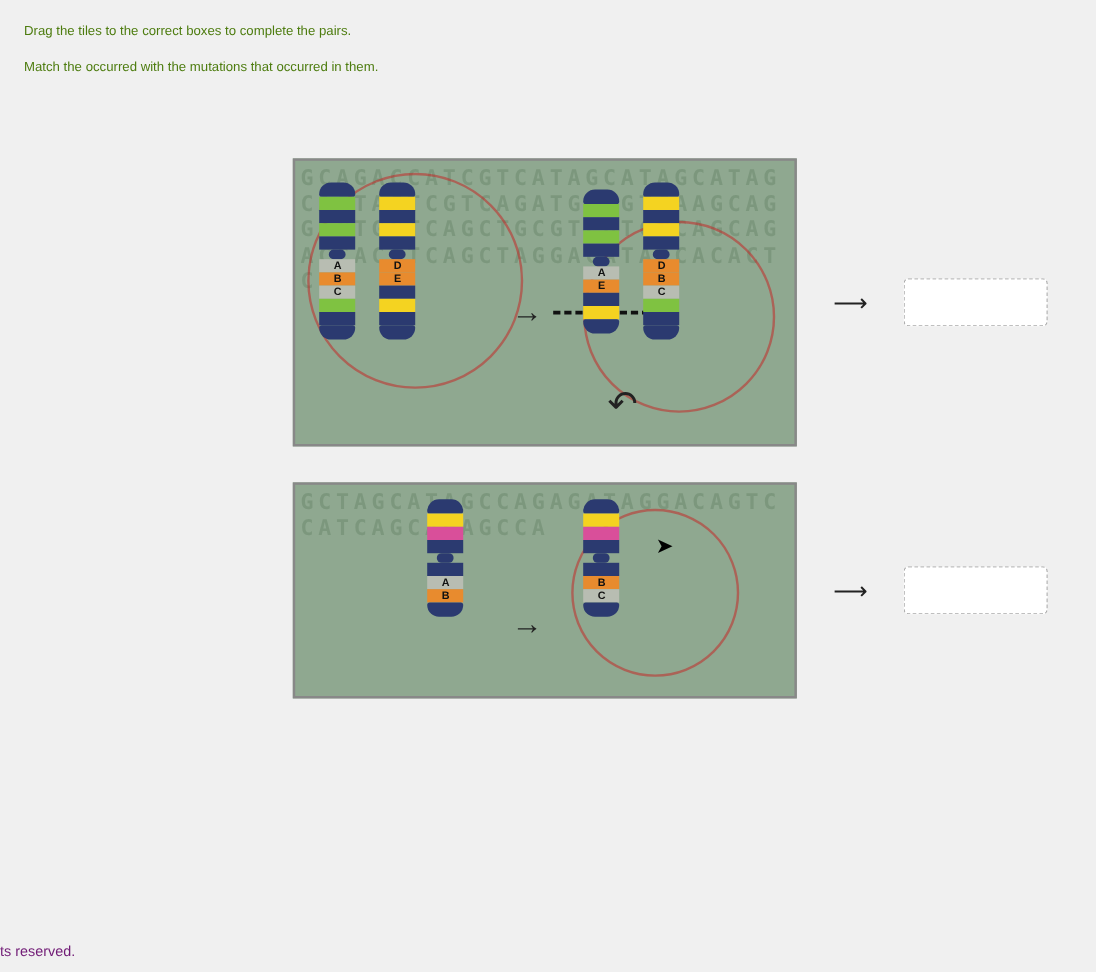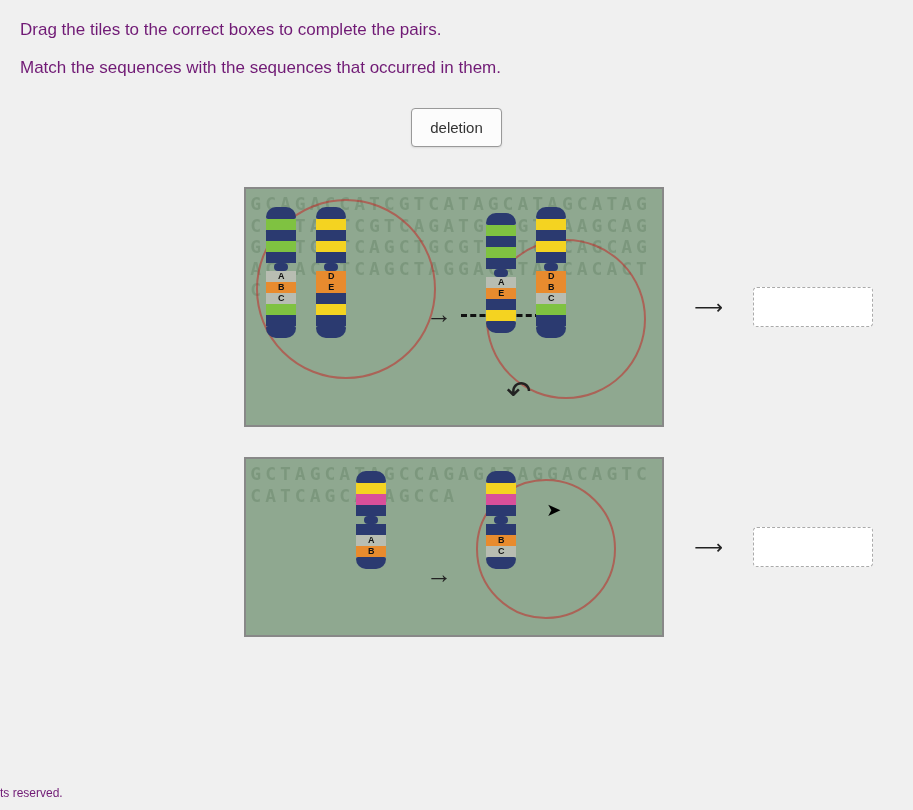--- a/index.html
+++ b/index.html
@@ -6,23 +6,23 @@
     body {
       font-family: Arial, Helvetica, sans-serif;
       background: #f0f0f0;
       width: 913px;
       height: 810px;
       padding: 20px;
       color: #333;
       position: relative;
     }
     .instruction {
-      font-size: 17px;
+      font-size: 11px;
       margin-bottom: 18px;
-      color: #701a75;
+      color: #4d7c0f;
     }
     .tiles-row {
       display: flex;
       gap: 28px;
       justify-content: center;
       margin: 30px 0 40px 0;
     }
     .tile {
       border: 1px solid #999;
       background: #fcfcfc;
@@ -146,24 +146,23 @@
     .cursor-icon {
       position: absolute;
       font-size: 18px;
       color: #000;
     }
   </style>
 </head>
 <body>
 
 <div class="instruction">Drag the tiles to the correct boxes to complete the pairs.</div>
-<div class="instruction">Match the sequences with the sequences that occurred in them.</div>
+<div class="instruction">Match the occurred with the mutations that occurred in them.</div>
 
 <div class="tiles-row">
-  <div class="tile">deletion</div>
 </div>
 
 <div class="pairs-area">
 
   <div class="pair-row">
     <div class="diagram-box">
       <div class="dna-bg">GCAGACCATCGTCATAGCATAGCATAGCAGTAGTCGTCAGATGCCGTCAAGCAGGACTGGTCAGCTGCGTCGTCCCAGCAGACCACATCAGCTAGGACATAGCACACTC</div>
       <div class="red-circle" style="top:10px;left:10px;width:180px;height:180px;"></div>
       <div class="red-circle" style="top:50px;left:240px;width:160px;height:160px;"></div>
 

